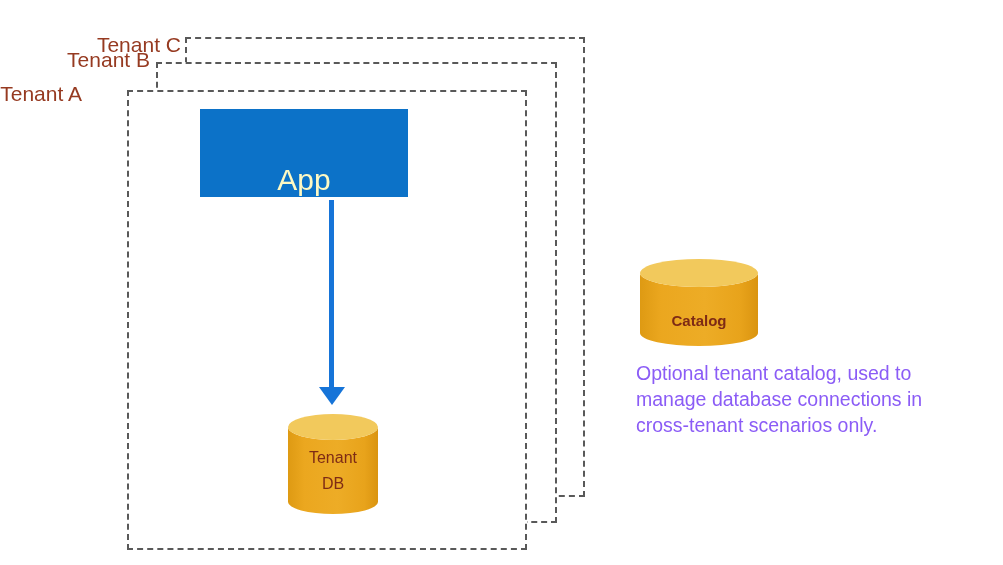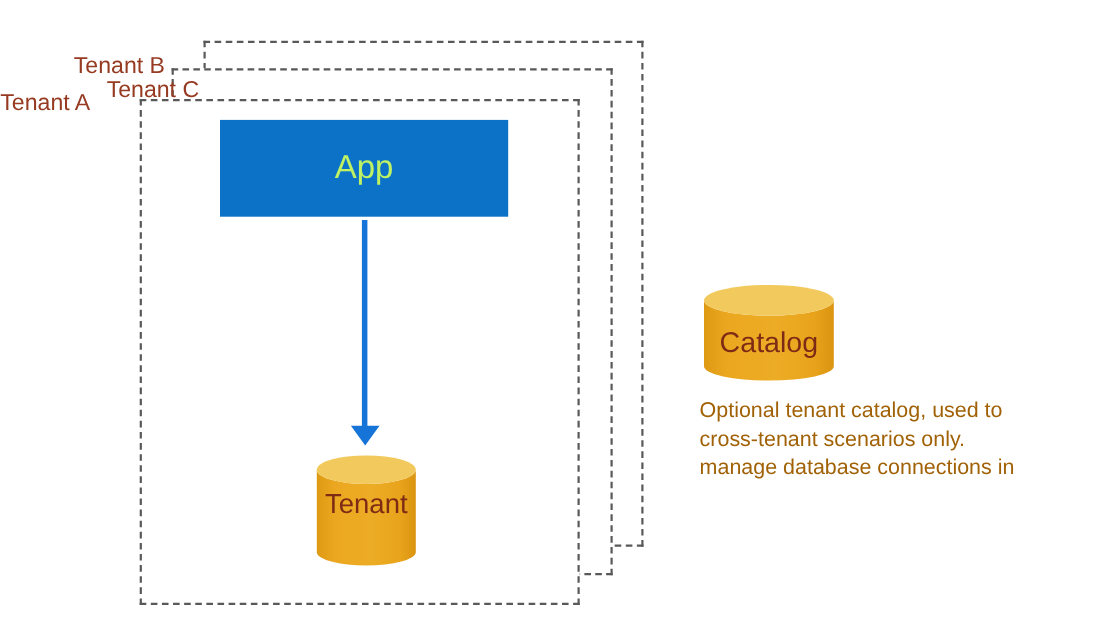--- a/index.html
+++ b/index.html
@@ -12,52 +12,52 @@
     position:absolute;box-sizing:border-box;background:#ffffff;
     border:2px dashed #595959;
   }
   .frame-c{left:185px;top:37px;width:400px;height:460px;}
   .frame-b{left:156px;top:62px;width:401px;height:461px;}
   .frame-a{left:127px;top:90px;width:400px;height:460px;}
   .tenant-label{
     position:absolute;color:#963A21;font-size:21px;line-height:24px;
     white-space:nowrap;text-align:right;
   }
-  .label-c{right:822px;top:33px;margin-top:37px;}
+  .label-c{right:822px;top:33px;}
   .label-b{right:853px;top:48px;}
   .label-a{right:921px;top:82px;}
   
   .app-box{
-    position:absolute;left:200px;top:109px;width:262px;height:88px;
-    background:#0C72C8;color:#bef264;font-size:30px;
-    display:flex;align-items:center;justify-content:center;
+    position:absolute;left:200px;top:109px;width:208px;height:88px;
+    background:#0C72C8;color:#fef9c3;font-size:30px;
+    display:flex;align-items:flex-end;justify-content:center;
   }
   
   .arrow-shaft{
     position:absolute;left:329px;top:200px;width:5px;height:188px;background:#1674D8;
   }
   .arrow-head{
     position:absolute;left:319px;top:387px;width:0;height:0;
     border-left:13px solid transparent;border-right:13px solid transparent;
     border-top:18px solid #1674D8;
   }
   
   .cyl{position:absolute;}
   .cyl-tenant-db{left:287px;top:413px;width:92px;height:103px;}
   .cyl-catalog{left:639px;top:258px;width:120px;height:90px;}
   .cyl svg{display:block;}
   .cyl-text{
     position:absolute;left:0;right:0;text-align:center;color:#7E2B15;
   }
-  .tenant-db-text{top:32px;font-size:25px;line-height:26px;}
-  .catalog-text{top:38px;font-size:26px;}
+  .tenant-db-text{top:32px;font-size:16px;line-height:26px;}
+  .catalog-text{top:54px;font-size:15px;font-weight:bold;}
   
   .caption{
     position:absolute;left:636px;top:360px;width:360px;
-    color:#a16207;font-size:19.5px;line-height:26px;
+    color:#8b5cf6;font-size:19.5px;line-height:26px;
   }
 </style>
 </head>
 <body>
 
 <div class="canvas">
 
   <div class="frame frame-c"></div>
   <div class="frame frame-b"></div>
   <div class="frame frame-a"></div>
@@ -82,20 +82,21 @@
           <stop offset="0.55" stop-color="#EDAC26"></stop>
           <stop offset="0.85" stop-color="#E8A31B"></stop>
           <stop offset="1" stop-color="#DA9410"></stop>
         </linearGradient>
       </defs>
       <path d="M1,14 L1,89 A45,12 0 0 0 91,89 L91,14 A45,13 0 0 1 1,14 Z" fill="url(#cylBody1)"></path>
       <ellipse cx="46" cy="14" rx="45" ry="13" fill="#F2C95C"></ellipse>
     </svg>
     <div class="cyl-text tenant-db-text">
       <div>Tenant</div>
+      <div>DB</div>
     </div>
   </div>
 
   <div class="cyl cyl-catalog">
     <svg width="120" height="90" viewBox="0 0 120 90">
       <defs>
         <linearGradient id="cylBody2" x1="0" y1="0" x2="1" y2="0">
           <stop offset="0" stop-color="#DE9A13"></stop>
           <stop offset="0.18" stop-color="#EBA71F"></stop>
           <stop offset="0.55" stop-color="#EDAC26"></stop>
@@ -104,17 +105,17 @@
         </linearGradient>
       </defs>
       <path d="M1,15 L1,75 A59,13 0 0 0 119,75 L119,15 A59,14 0 0 1 1,15 Z" fill="url(#cylBody2)"></path>
       <ellipse cx="60" cy="15" rx="59" ry="14" fill="#F2C95C"></ellipse>
     </svg>
     <div class="cyl-text catalog-text">Catalog</div>
   </div>
 
   <div class="caption">
     <div>Optional tenant catalog, used to</div>
+    <div>manage database connections in</div>
     <div>cross-tenant scenarios only.</div>
-    <div>manage database connections in</div>
   </div>
 
 </div>
 
 </body></html>

